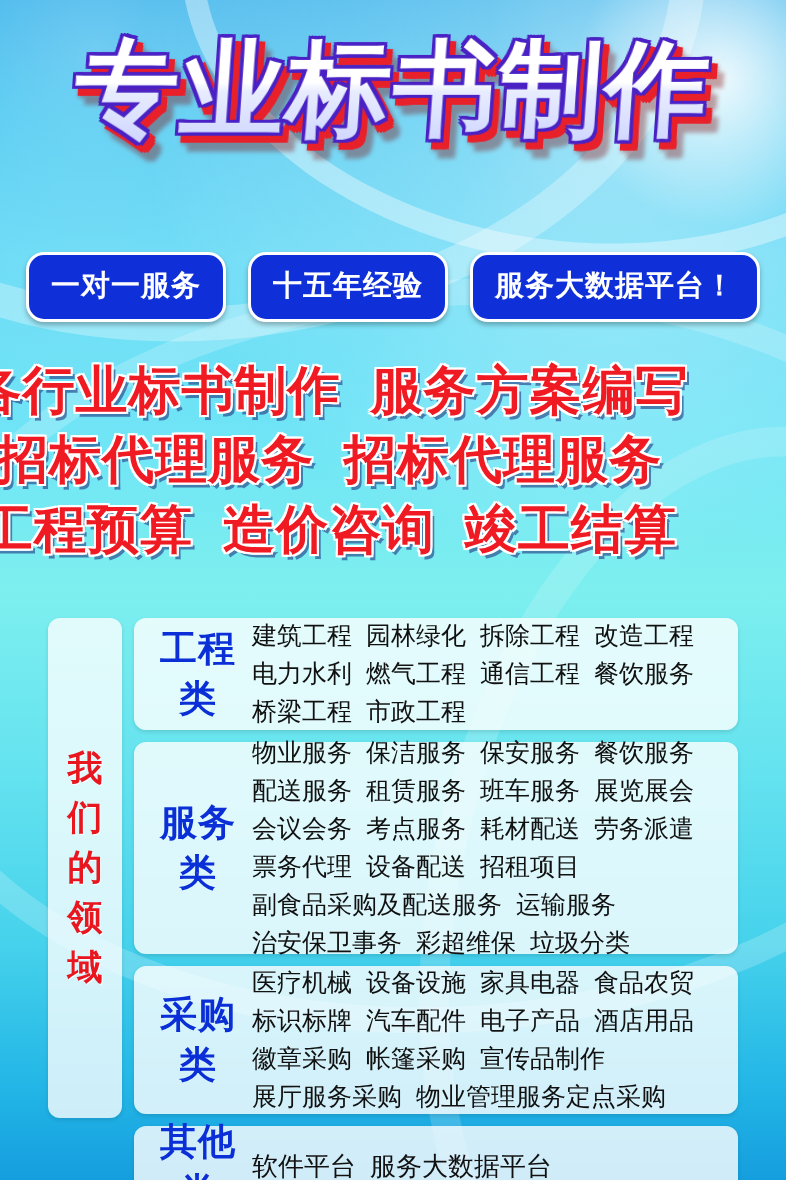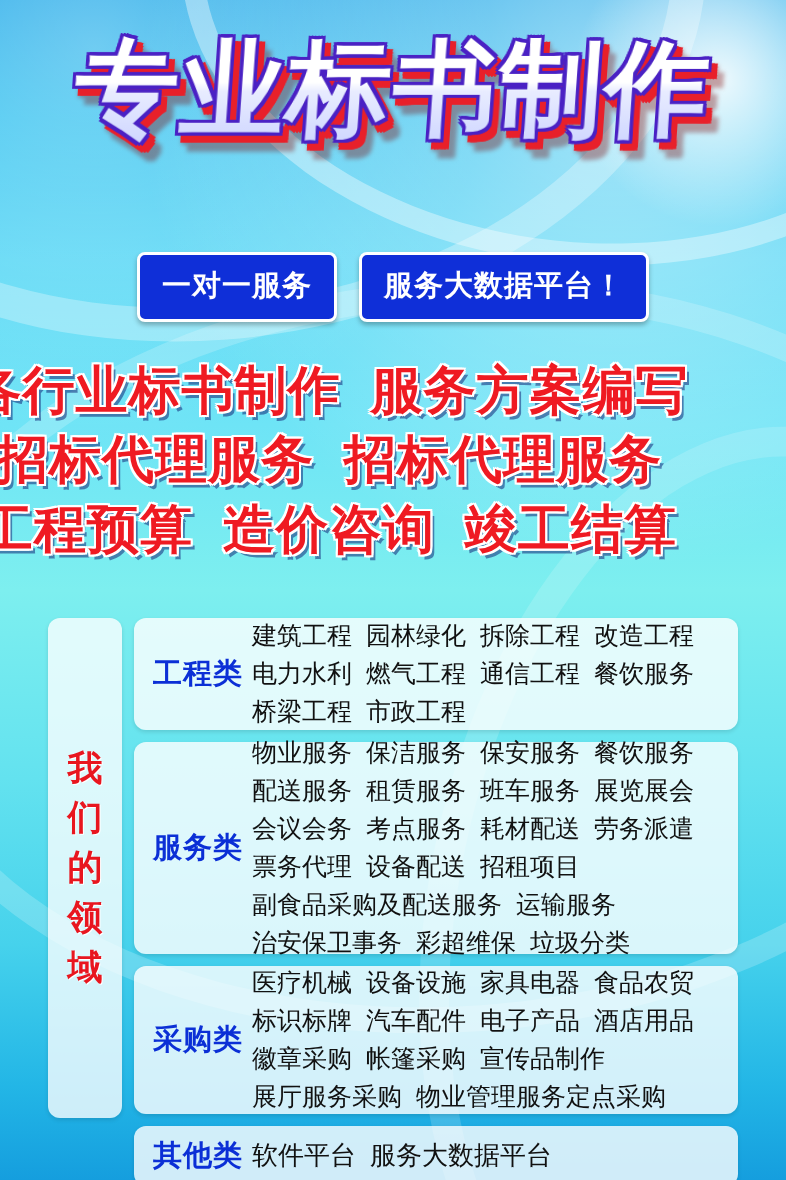--- a/index.html
+++ b/index.html
@@ -102,21 +102,21 @@
     gap: 22px;
     z-index: 5;
   }
   .pill {
     background: #0f2fd8;
     color: #ffffff;
     font-size: 29px;
     font-weight: bold;
     letter-spacing: 1px;
     padding: 11px 22px 13px;
-    border-radius: 8px;
+    border-radius: 18px;
     border: 3px solid #ffffff;
     box-shadow: 0 3px 5px rgba(0,0,0,0.28);
     white-space: nowrap;
     font-family: "DejaVu Sans", "Liberation Sans", sans-serif;
   }
 
   
   .headlines {
     position: absolute;
     top: 360px;
@@ -187,21 +187,21 @@
     display: flex;
     align-items: center;
     padding: 10px 12px 10px 10px;
     box-shadow: 0 2px 4px rgba(0,0,0,0.12);
   }
   .card-title {
     width: 108px;
     flex: 0 0 108px;
     font-family: "DejaVu Sans", "Liberation Sans", sans-serif;
     font-weight: bold;
-    font-size: 29px;
+    font-size: 37px;
     color: #0b2fd6;
     text-align: center;
     letter-spacing: 1px;
   }
   .card-items {
     flex: 1;
     font-family: "DejaVu Sans", "Liberation Sans", sans-serif;
     font-size: 25px;
     color: #111111;
     line-height: 1.52;
@@ -226,20 +226,21 @@
   <div class="swoosh sw3"></div>
   <div class="swoosh sw4"></div>
   <div class="glow"></div>
 
   <div class="title-wrap">
     <div class="title">专业标书制作</div>
   </div>
 
   <div class="pills">
     <div class="pill">一对一服务</div>
+    <div class="pill">十五年经验</div>
     <div class="pill">服务大数据平台！</div>
   </div>
 
   <div class="headlines">
     <div class="hl-row">
       <div class="hl">各行业标书制作</div>
       <div class="hl">服务方案编写</div>
     </div>
     <div class="hl-row">
       <div class="hl">招标代理服务</div>

